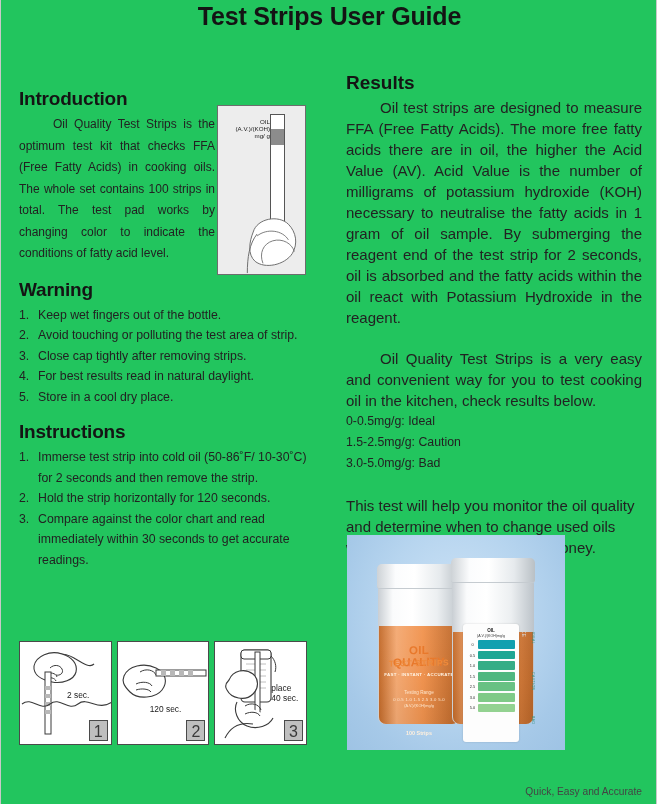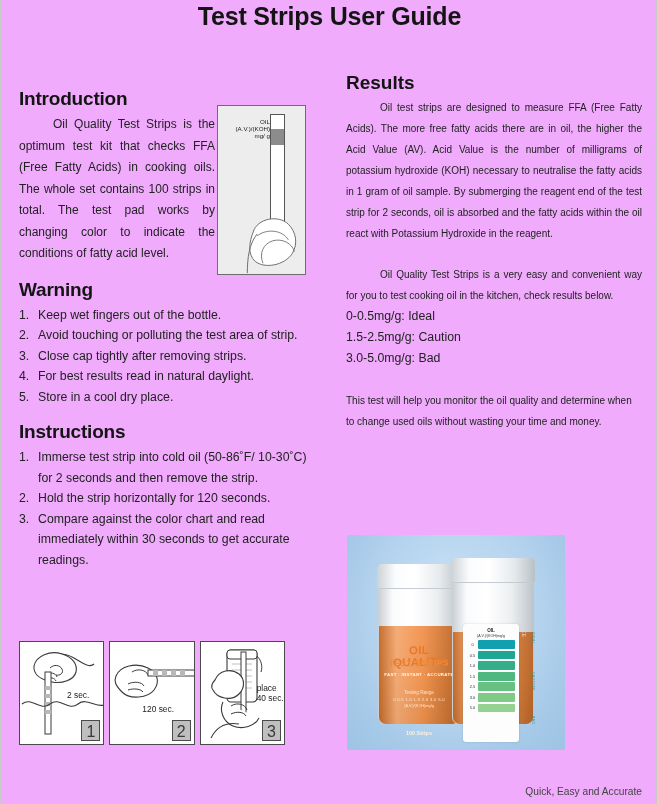--- a/index.html
+++ b/index.html
@@ -11,21 +11,21 @@
     width: 657px;
     height: 804px;
     position: relative;
     font-family: "Liberation Sans", sans-serif;
     color: #1a1a1a;
     overflow: hidden;
   }
   .page {
     position: absolute;
     inset: 0;
-    background: #f0abfc;
+    background: #22c55e;
     border-left: 1px solid #c9c9c9;
     border-right: 1px solid #c9c9c9;
     box-sizing: border-box;
   }
 
   
   .doc-title {
     position: absolute;
     top: 2px;
     left: 0;
@@ -59,21 +59,21 @@
     letter-spacing: -0.2px;
   }
   .sec-results {
     font-size: 19px;
     font-weight: bold;
     margin: 0 0 3px 0;
     color: #141414;
   }
 
   p.body {
-    font-size: 10px;
+    font-size: 15px;
     line-height: 21px;
     margin: 0;
     text-align: justify;
     color: #222;
   }
   .indent-sp { display: inline-block; width: 34px; }
 
   
   .intro-wrap {
     position: relative;
@@ -157,21 +157,21 @@
     color: #222;
   }
 
   .sec-block { margin-top: 14px; }
 
   
   .panels {
     position: absolute;
     left: 18px;
     top: 641px;
-    width: 266px;
+    width: 288px;
     height: 104px;
     display: flex;
     gap: 5px;
   }
   .panel {
     position: relative;
     flex: 1;
     border: 1px solid #4a4a4a;
     background: #fff;
     box-sizing: border-box;

